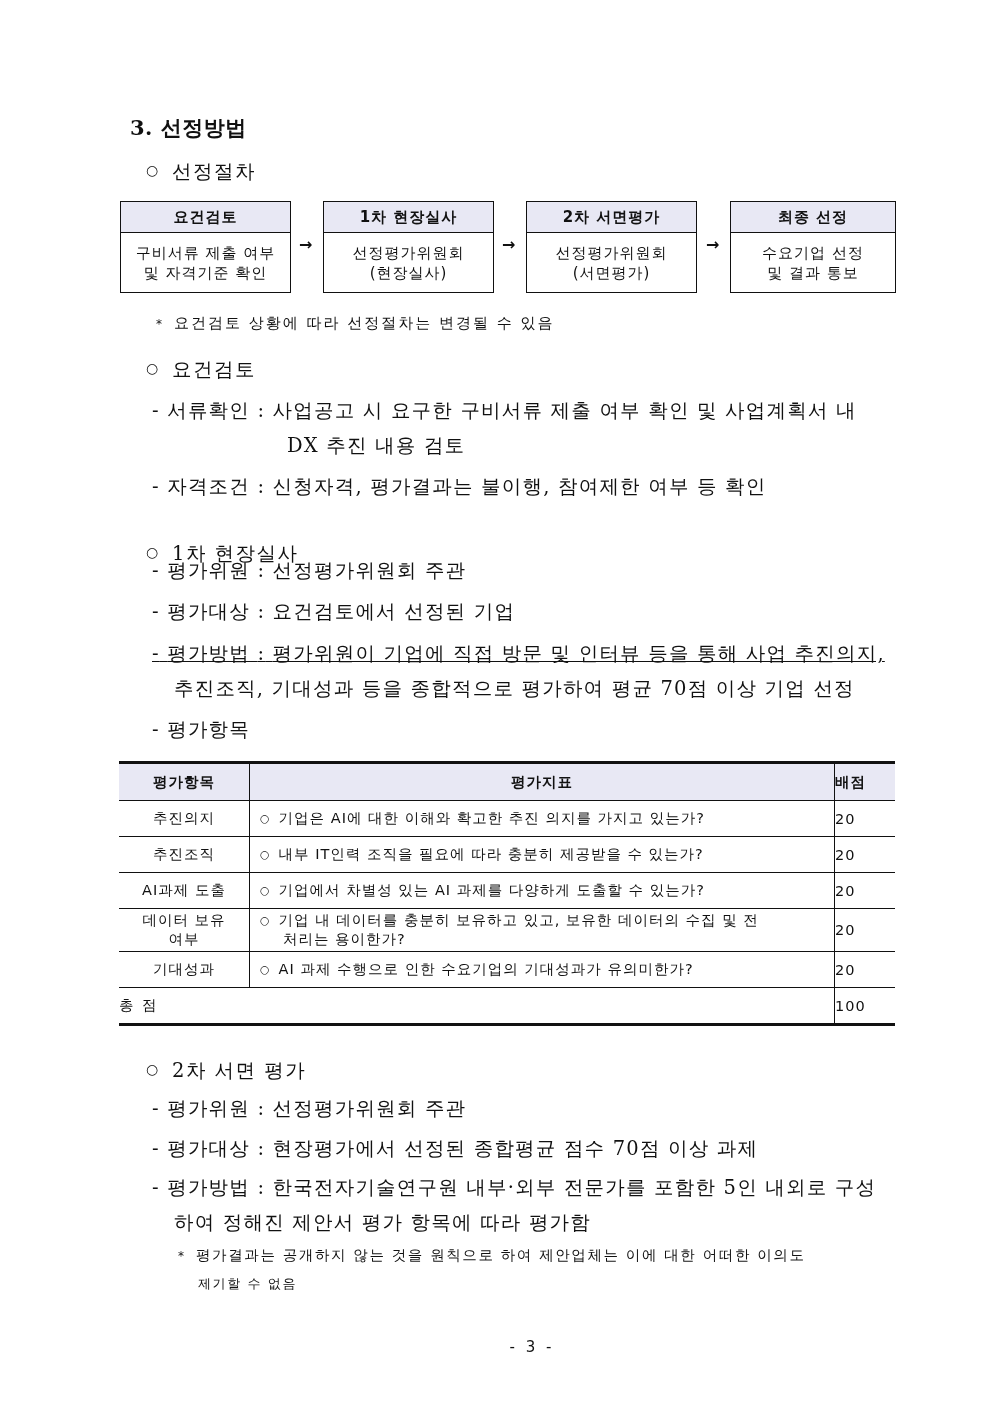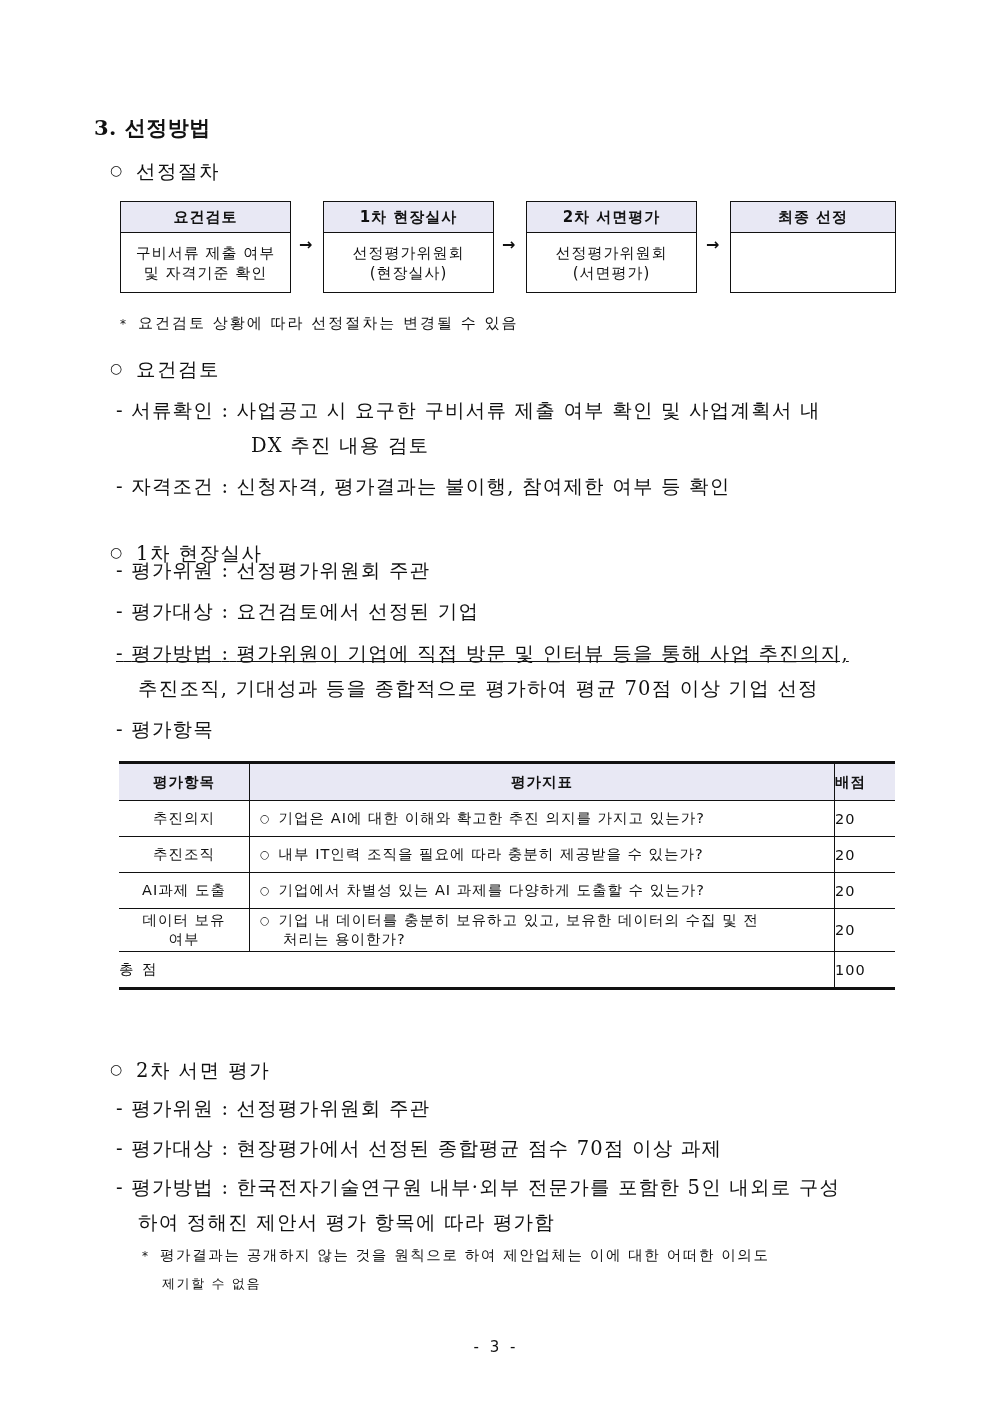--- a/index.html
+++ b/index.html
@@ -1,19 +1,19 @@
 <!DOCTYPE html>
 <html><head>
 <meta charset="utf-8">
 <style>
   html, body { margin: 0; padding: 0; background: #ffffff; }
   body { width: 992px; height: 1403px; position: relative; overflow: hidden; color: #111; }
   .serif { font-family: "DejaVu Serif", "Liberation Serif", serif; }
   .sans { font-family: "DejaVu Sans", "Liberation Sans", sans-serif; }
-  .abs { position: absolute; white-space: nowrap; }
+  .abs { position: absolute; white-space: nowrap; margin-left: 36px; }
 
   .h-section { left: 94px; top: 114px; font-size: 21px; font-weight: bold; letter-spacing: 0.5px; }
   .h-bullet { font-size: 19.5px; letter-spacing: 1.5px; }
   .h-bullet .circ { display: inline-block; width: 26px; font-size: 14px; vertical-align: 3px; }
   .line { font-size: 19.5px; letter-spacing: 1.2px; }
   .note { font-size: 15px; letter-spacing: 2px; }
   .note .star { display: inline-block; width: 18px; font-size: 12px; }
 
   
   .flow-box { position: absolute; top: 201px; height: 92px; border: 1px solid #111; box-sizing: border-box; }
@@ -72,20 +72,24 @@
   <div class="flow-head">2차 서면평가</div>
   <div class="flow-body">
     <span>선정평가위원회</span>
     <span>(서면평가)</span>
   </div>
 </div>
 <div class="flow-arrow sans" style="left:706px;">→</div>
 
 <div class="flow-box sans" style="left:730px; width:166px;">
   <div class="flow-head">최종 선정</div>
+  <div class="flow-body">
+    <span>수요기업 선정</span>
+    <span>및 결과 통보</span>
+  </div>
 </div>
 
 <div class="abs sans note" style="left:120px; top:314px;">
   <span class="star">*</span><span>요건검토 상황에 따라 선정절차는 변경될 수 있음</span>
 </div>
 
 <div class="abs serif h-bullet" style="left:110px; top:356px;">
   <span class="circ">○</span><span>요건검토</span>
 </div>
 <div class="abs serif line" style="left:116px; top:397px;">
@@ -155,20 +159,25 @@
     <td class="c1">
       <span style="display:block">데이터 보유</span>
       <span style="display:block">여부</span>
     </td>
     <td class="c2">
       <span style="display:block"><span class="circ">○</span><span>기업 내 데이터를 충분히 보유하고 있고, 보유한 데이터의 수집 및 전</span></span>
       <span class="indent-2">처리는 용이한가?</span>
     </td>
     <td class="c3">20</td>
   </tr>
+  <tr>
+    <td class="c1">기대성과</td>
+    <td class="c2"><span class="circ">○</span><span>AI 과제 수행으로 인한 수요기업의 기대성과가 유의미한가?</span></td>
+    <td class="c3">20</td>
+  </tr>
   <tr class="total">
     <td colspan="2" style="text-align:left; border-right:1px solid #111; letter-spacing:2px;">총 점</td>
     <td class="c3">100</td>
   </tr>
 </tbody>
   </table>
 
 <div class="abs serif h-bullet" style="left:110px; top:1057px;">
   <span class="circ">○</span><span>2차 서면 평가</span>
 </div>

